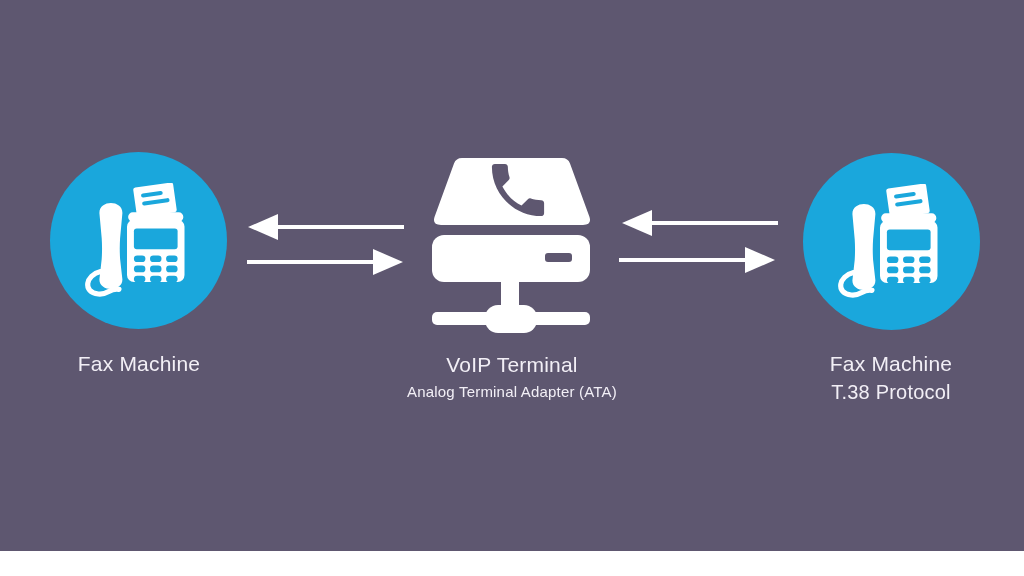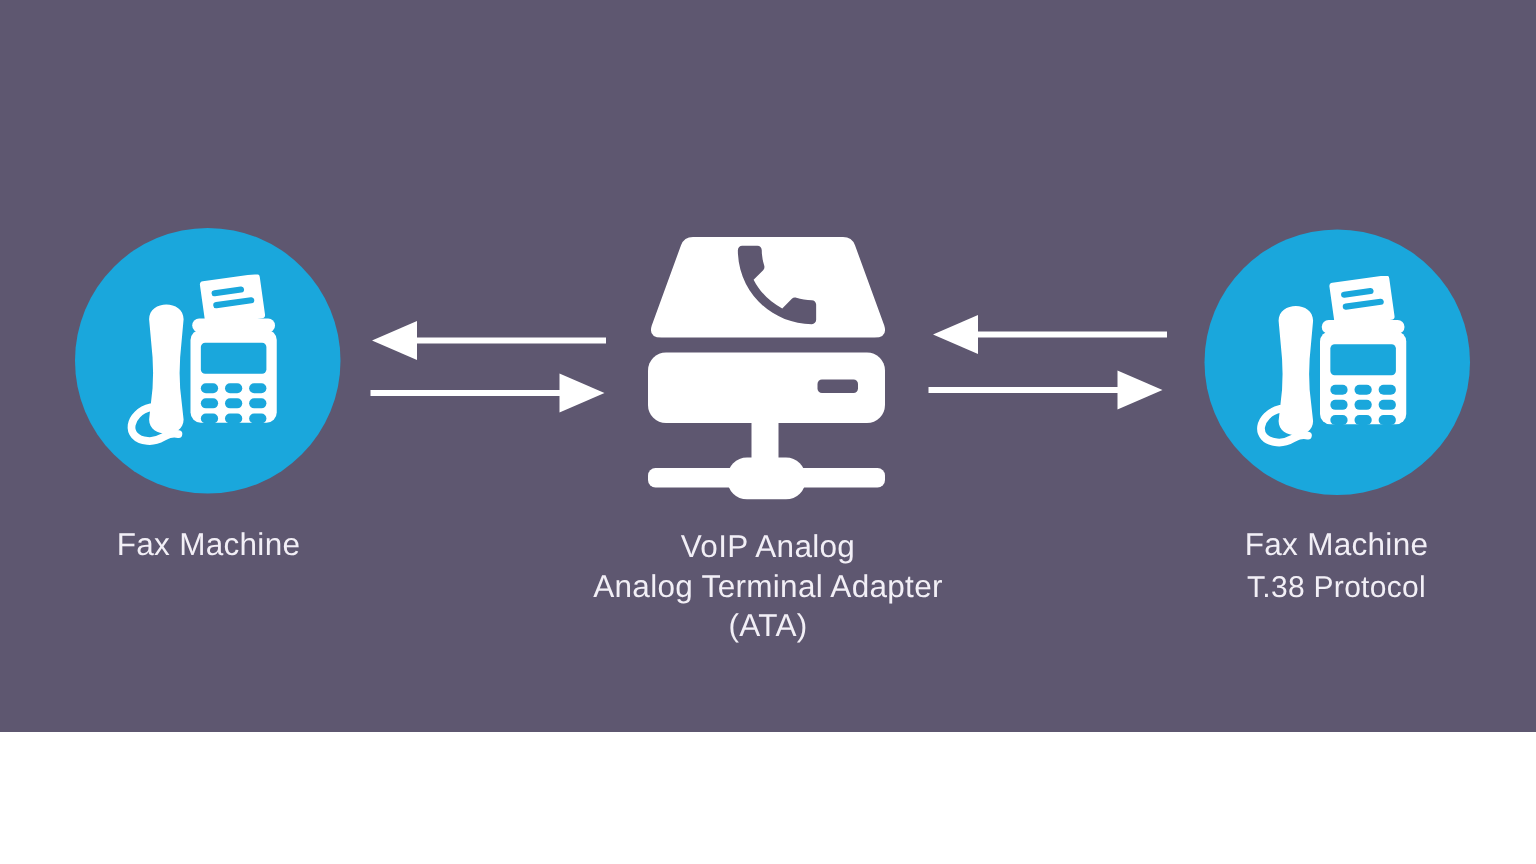--- a/index.html
+++ b/index.html
@@ -2,21 +2,21 @@
 <html><head>
 <meta charset="utf-8">
 <style>
   * { margin: 0; padding: 0; box-sizing: border-box; }
   html, body { width: 1024px; height: 576px; overflow: hidden; }
   body { font-family: "Liberation Sans", sans-serif; }
 
   .canvas {
     position: relative;
     width: 1024px;
-    height: 488px;
+    height: 551px;
     background: #5E5770;
   }
 
   .circle {
     position: absolute;
     width: 177px;
     height: 177px;
     border-radius: 50%;
     background: #1AA7DC;
     display: flex;
@@ -53,21 +53,21 @@
     line-height: 28px;
     font-weight: 400;
     letter-spacing: 0.2px;
   }
   .label-left   { left: 9px;   top: 350px; }
   .label-center { left: 382px; top: 351px; }
   .label-right  { left: 761px; top: 350px; }
 
   .sublabel-small {
     display: block;
-    font-size: 21px;
+    font-size: 15px;
     line-height: 26px;
   }
   .sublabel-same {
     display: block;
     font-size: 20px;
     line-height: 28px;
   }
 </style>
 </head>
 <body>
@@ -172,21 +172,21 @@
   <svg class="arrow arrow-right-bottom" viewBox="0 0 160 28">
     <polygon points="158,14 128,1 128,27" fill="#FFFFFF"></polygon>
     <rect x="2" y="12" width="130" height="4" fill="#FFFFFF"></rect>
   </svg>
 
   <div class="node-label label-left">
     <span>Fax Machine</span>
   </div>
 
   <div class="node-label label-center">
-    <span>VoIP Analog</span>
+    <span>VoIP Terminal</span>
     <span class="sublabel-small">Analog Terminal Adapter (ATA)</span>
   </div>
 
   <div class="node-label label-right">
     <span>Fax Machine</span>
     <span class="sublabel-same">T.38 Protocol</span>
   </div>
 
 </div>
 

